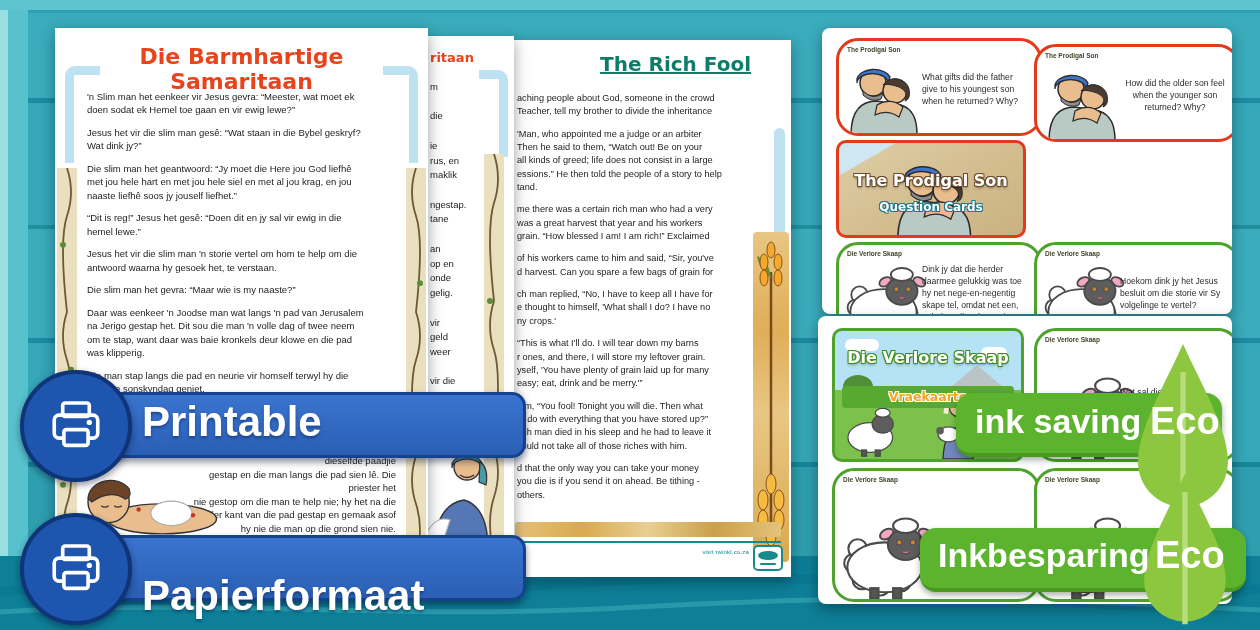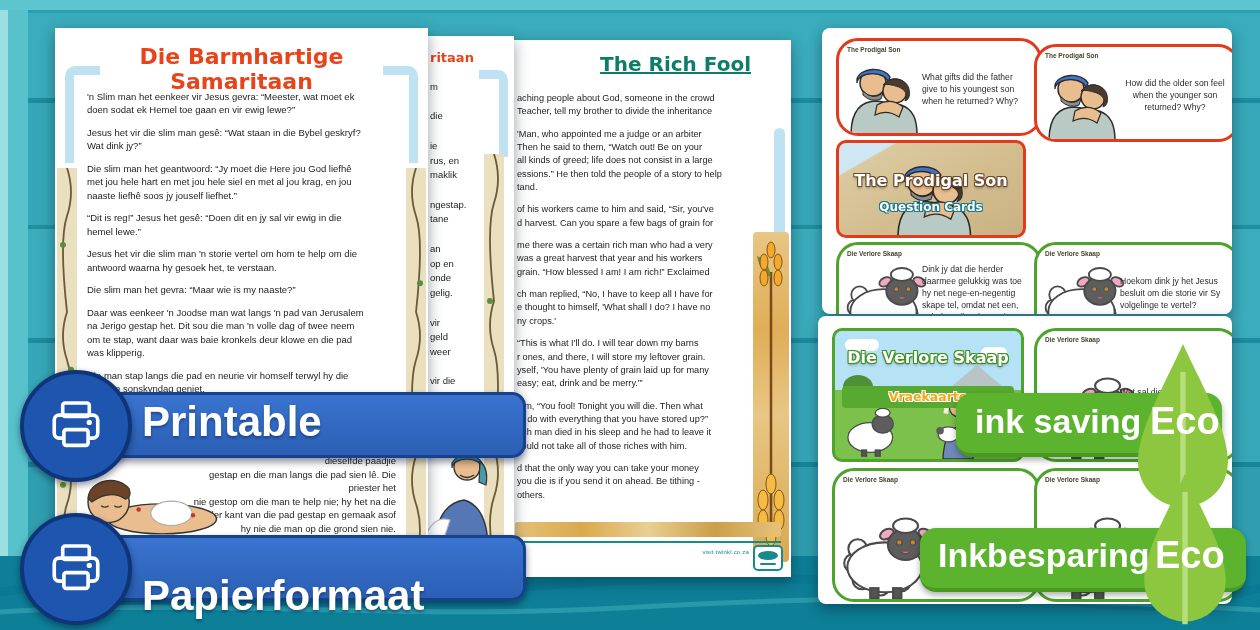--- a/index.html
+++ b/index.html
@@ -248,25 +248,25 @@
       </svg>
     </div>
     <div class="doc-body" style="left:12px;right:48px;top:52px;font-size:9.2px;line-height:1.45;">
       <p>aching people about God, someone in the crowd
 Teacher, tell my brother to divide the inheritance</p>
       <p>'Man, who appointed me a judge or an arbiter
 Then he said to them, “Watch out! Be on your
 all kinds of greed; life does not consist in a large
 essions.” He then told the people of a story to help
 tand.</p>
-      <p>of his workers came to him and said, “Sir, you've
-d harvest. Can you spare a few bags of grain for</p>
       <p>me there was a certain rich man who had a very
 was a great harvest that year and his workers
 grain. “How blessed I am! I am rich!” Exclaimed</p>
+      <p>of his workers came to him and said, “Sir, you've
+d harvest. Can you spare a few bags of grain for</p>
       <p>ch man replied, “No, I have to keep all I have for
 e thought to himself, 'What shall I do? I have no
 ny crops.'</p>
       <p>“This is what I'll do. I will tear down my barns
 r ones, and there, I will store my leftover grain.
 yself, 'You have plenty of grain laid up for many
 easy; eat, drink and be merry.'”</p>
       <p>him, “You fool! Tonight you will die. Then what
 to do with everything that you have stored up?”
 rich man died in his sleep and he had to leave it

